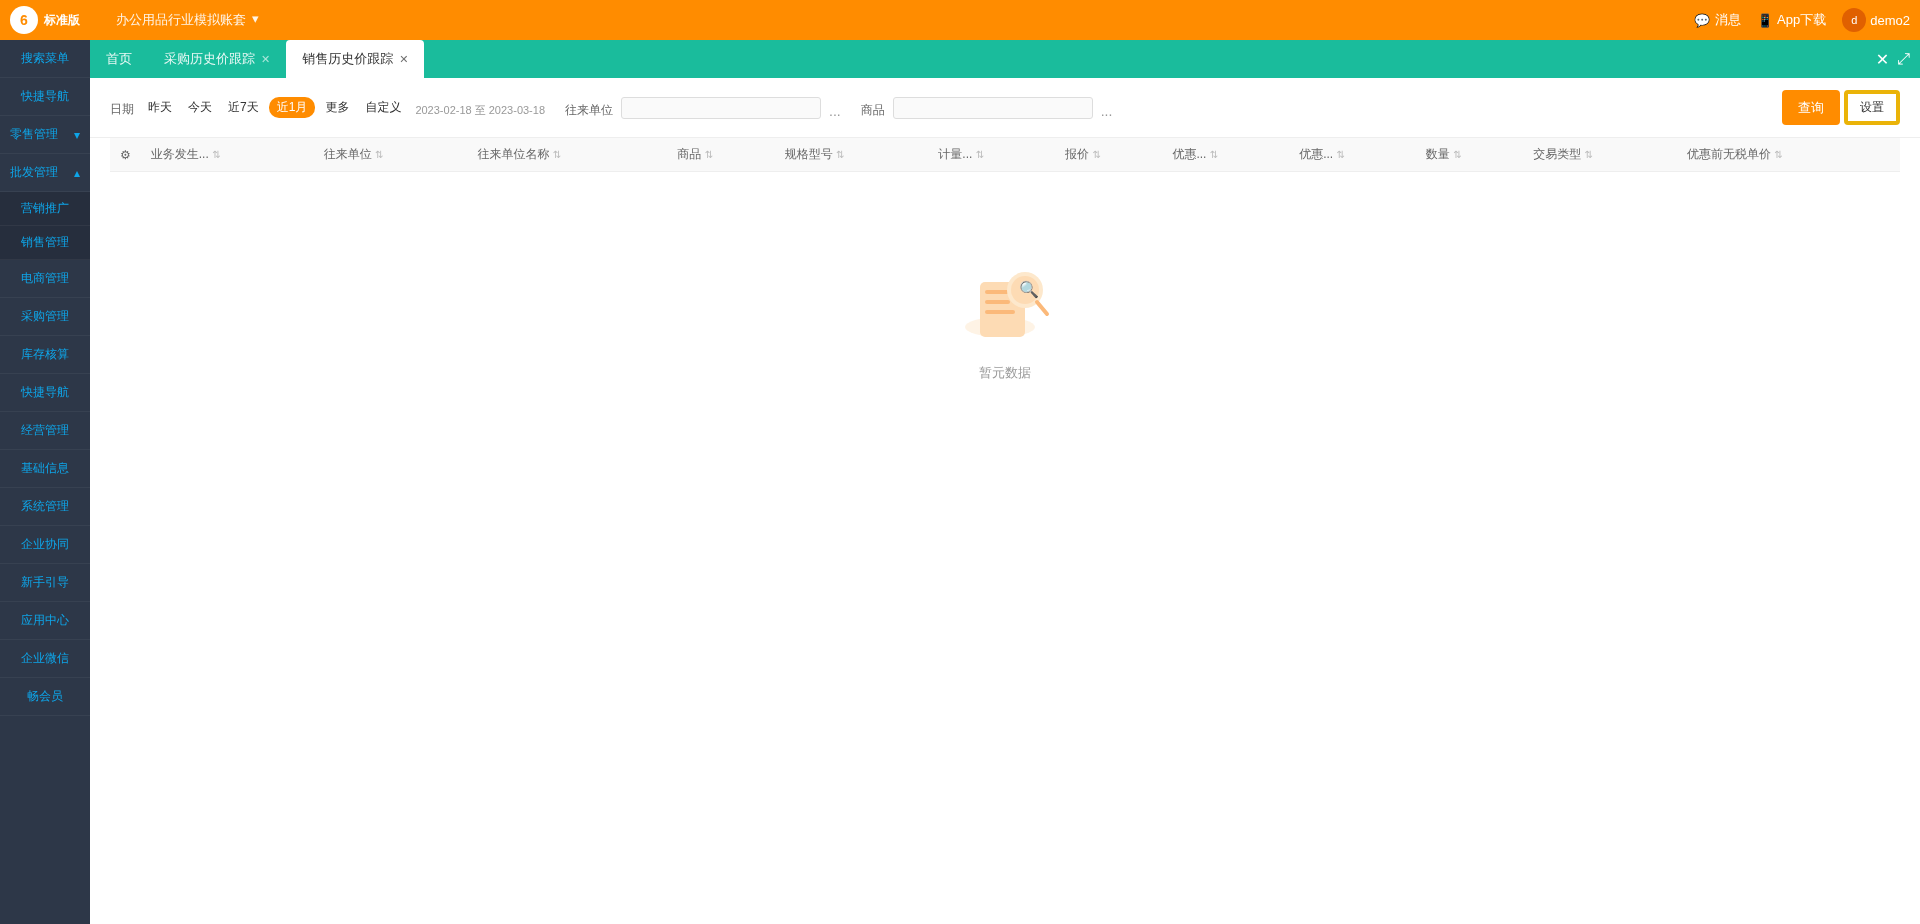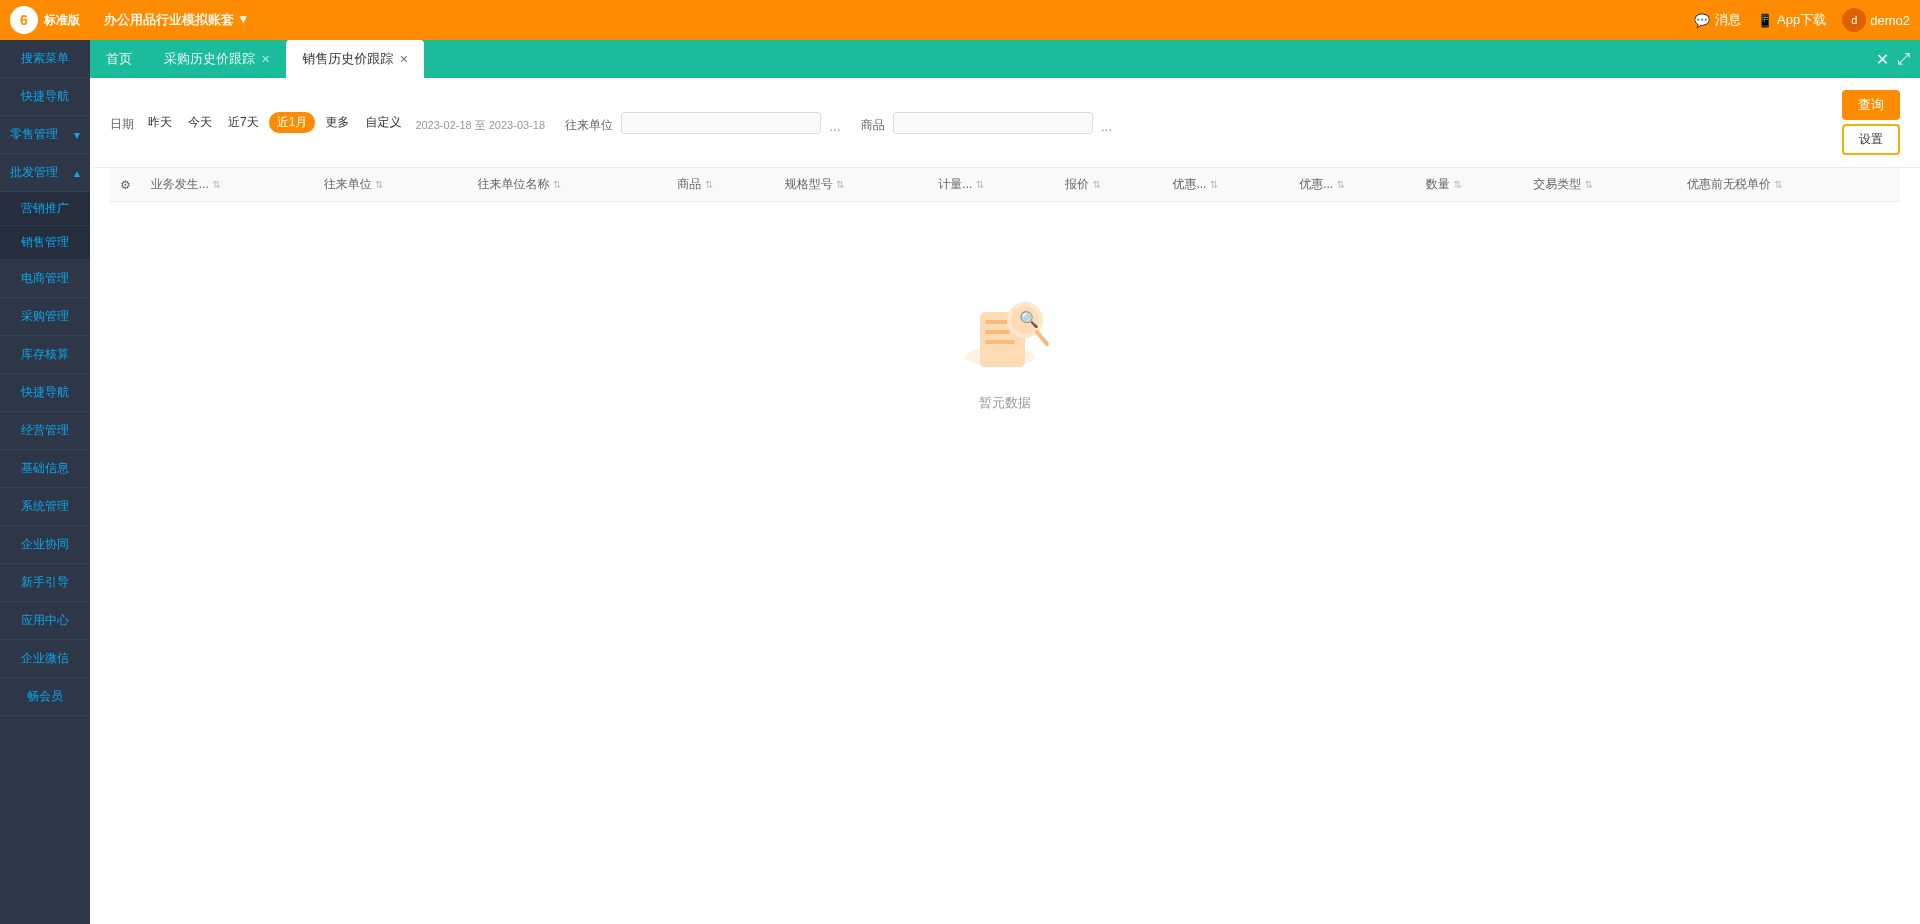--- a/index.html
+++ b/index.html
@@ -35,22 +35,21 @@
       font-size: 14px;
       font-weight: bold;
     }
     .top-bar-title {
       flex: 1;
       display: flex;
       align-items: flex-start;
       gap: 6px;
       color: rgba(255,255,255,0.9);
       font-size: 13px;
-      margin-left: 14px;
-      font-weight: bold;
+      margin-left: 26px;
     }
     .top-bar-right {
       display: flex;
       align-items: center;
       gap: 16px;
       color: white;
       font-size: 13px;
     }
     .top-bar-right-item {
       display: flex;
@@ -248,29 +247,29 @@
       color: white;
       border: none;
       border-radius: 4px;
       padding: 6px 16px;
       font-size: 13px;
       cursor: pointer;
     }
     .btn-settings {
       background: white;
       color: #333;
-      border: 2px solid #eab308;
+      border: 4px solid #eab308;
       border-radius: 4px;
       padding: 5px 12px;
       font-size: 12px;
       cursor: pointer;
     }
     .filter-actions {
       display: flex;
-      flex-direction: column;
+      flex-direction: row;
       gap: 4px;
       margin-left: auto;
     }
 
     
     .table-wrapper {
       padding: 0 20px;
     }
     .data-table {
       width: 100%;

